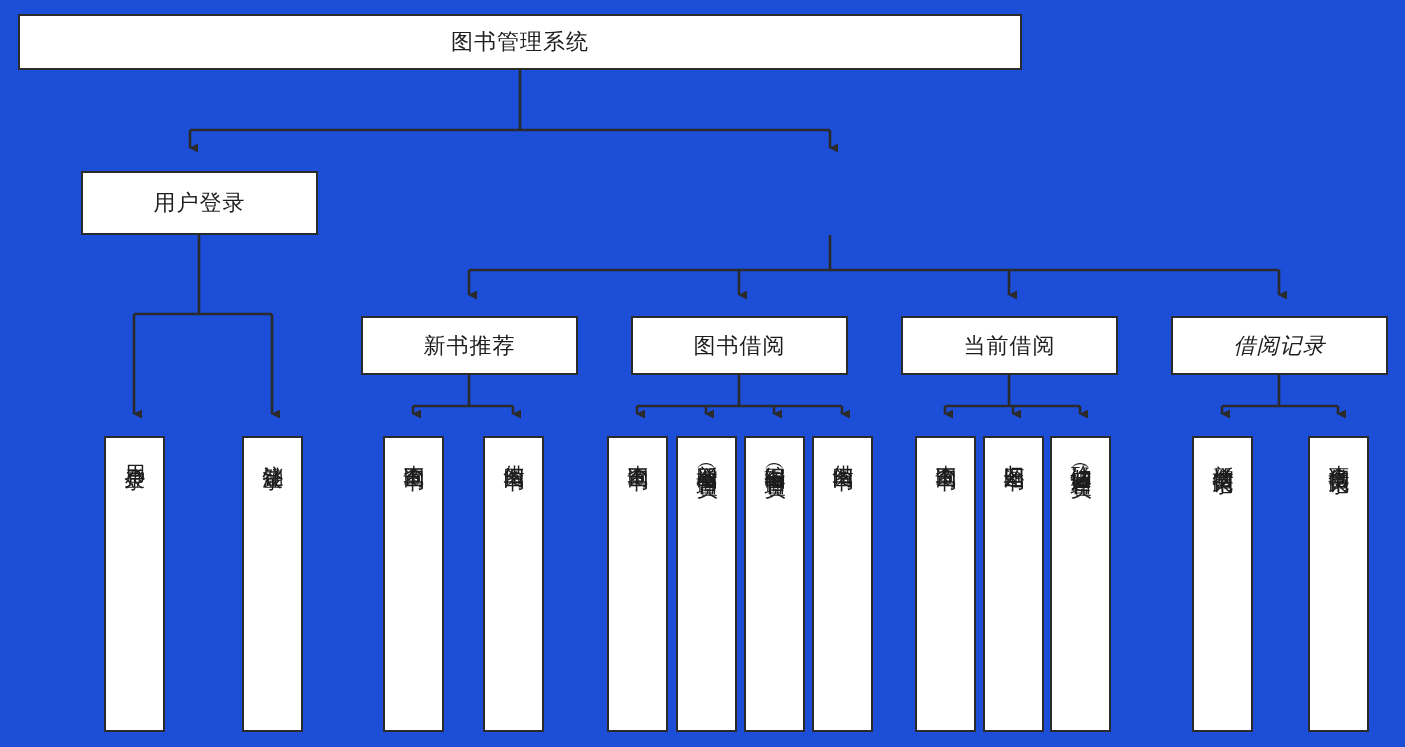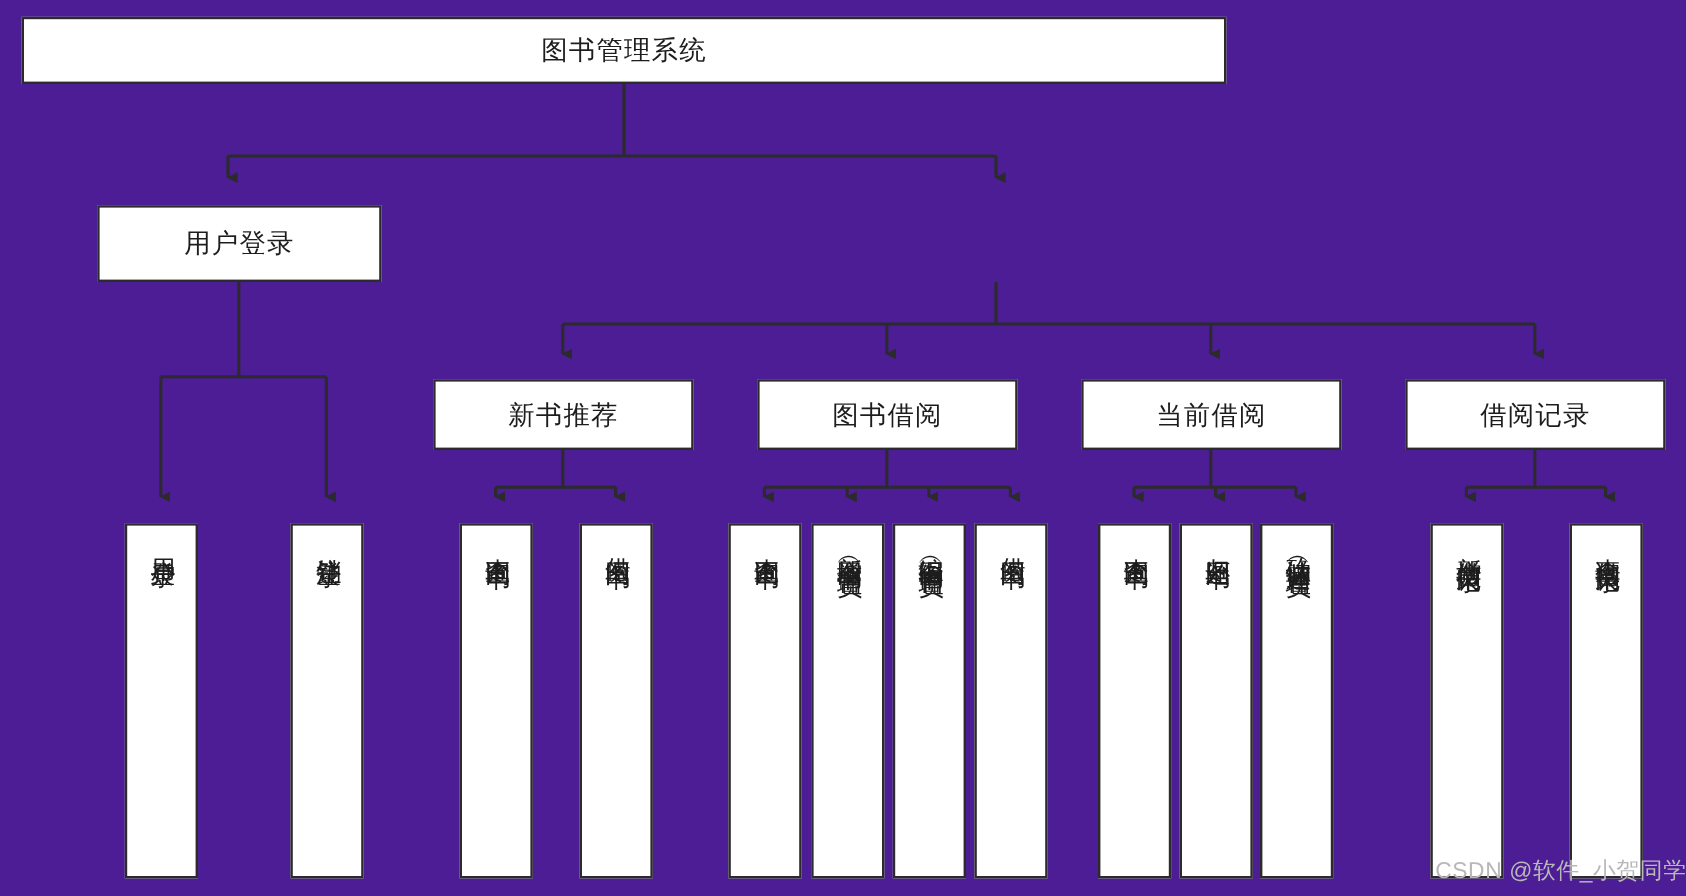--- a/index.html
+++ b/index.html
@@ -7,21 +7,21 @@
     padding: 0;
     background: #ffffff;
   }
   body {
     font-family: "Liberation Sans", "DejaVu Sans", sans-serif;
   }
   #canvas {
     position: relative;
     width: 1405px;
     height: 747px;
-    background: #4c1d95;
+    background: #1d4ed8;
     overflow: hidden;
   }
   #wires {
     position: absolute;
     left: 0;
     top: 0;
     width: 1405px;
     height: 747px;
     pointer-events: none;
   }
@@ -125,21 +125,21 @@
 
   <div class="node horiz" style="left:631px; top:316px; width:217px; height:59px;">
     <span>图书借阅</span>
   </div>
   <div class="node horiz" style="left:361px; top:316px; width:217px; height:59px;">
     <span>新书推荐</span>
   </div>
   <div class="node horiz" style="left:901px; top:316px; width:217px; height:59px;">
     <span>当前借阅</span>
   </div>
-  <div class="node horiz" style="left:1171px; top:316px; width:217px; height:59px;">
+  <div class="node horiz" style="left:1171px; top:316px; width:217px; height:59px;font-style:italic;">
     <span>借阅记录</span>
   </div>
 
   <div class="node vert" style="left:104px; top:436px; width:61px; height:296px;">
     <span class="vlabel">用户登录</span>
   </div>
   <div class="node vert" style="left:242px; top:436px; width:61px; height:296px;">
     <span class="vlabel">注销登录</span>
   </div>
 
@@ -173,15 +173,14 @@
     <span class="vlabel">确认归还（管理员）</span>
   </div>
 
   <div class="node vert" style="left:1192px; top:436px; width:61px; height:296px;">
     <span class="vlabel">新增借阅记录</span>
   </div>
   <div class="node vert" style="left:1308px; top:436px; width:61px; height:296px;">
     <span class="vlabel">查询借阅记录</span>
   </div>
 
-  <div class="watermark" style="left:1196px; top:713px;">CSDN @软件_小贺同学</div>
 
 </div>
 
 </body></html>

